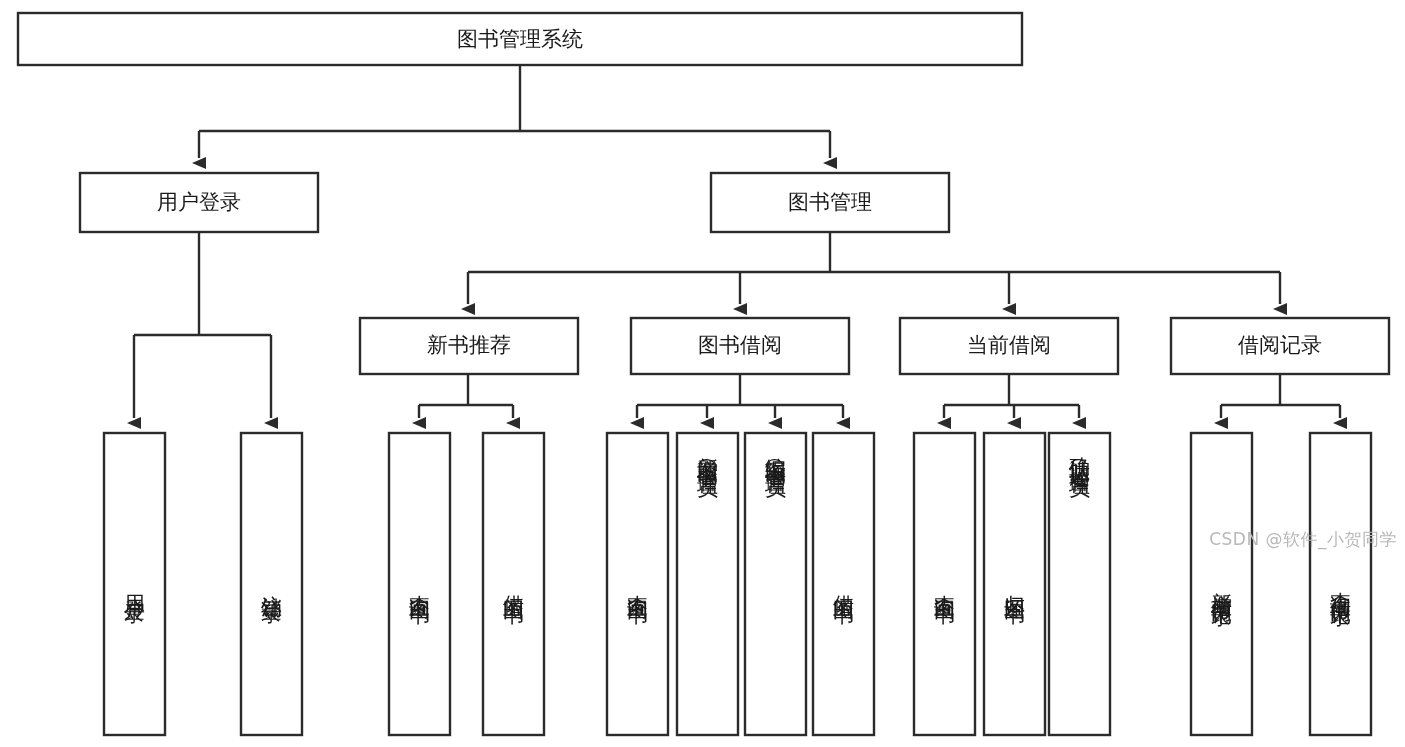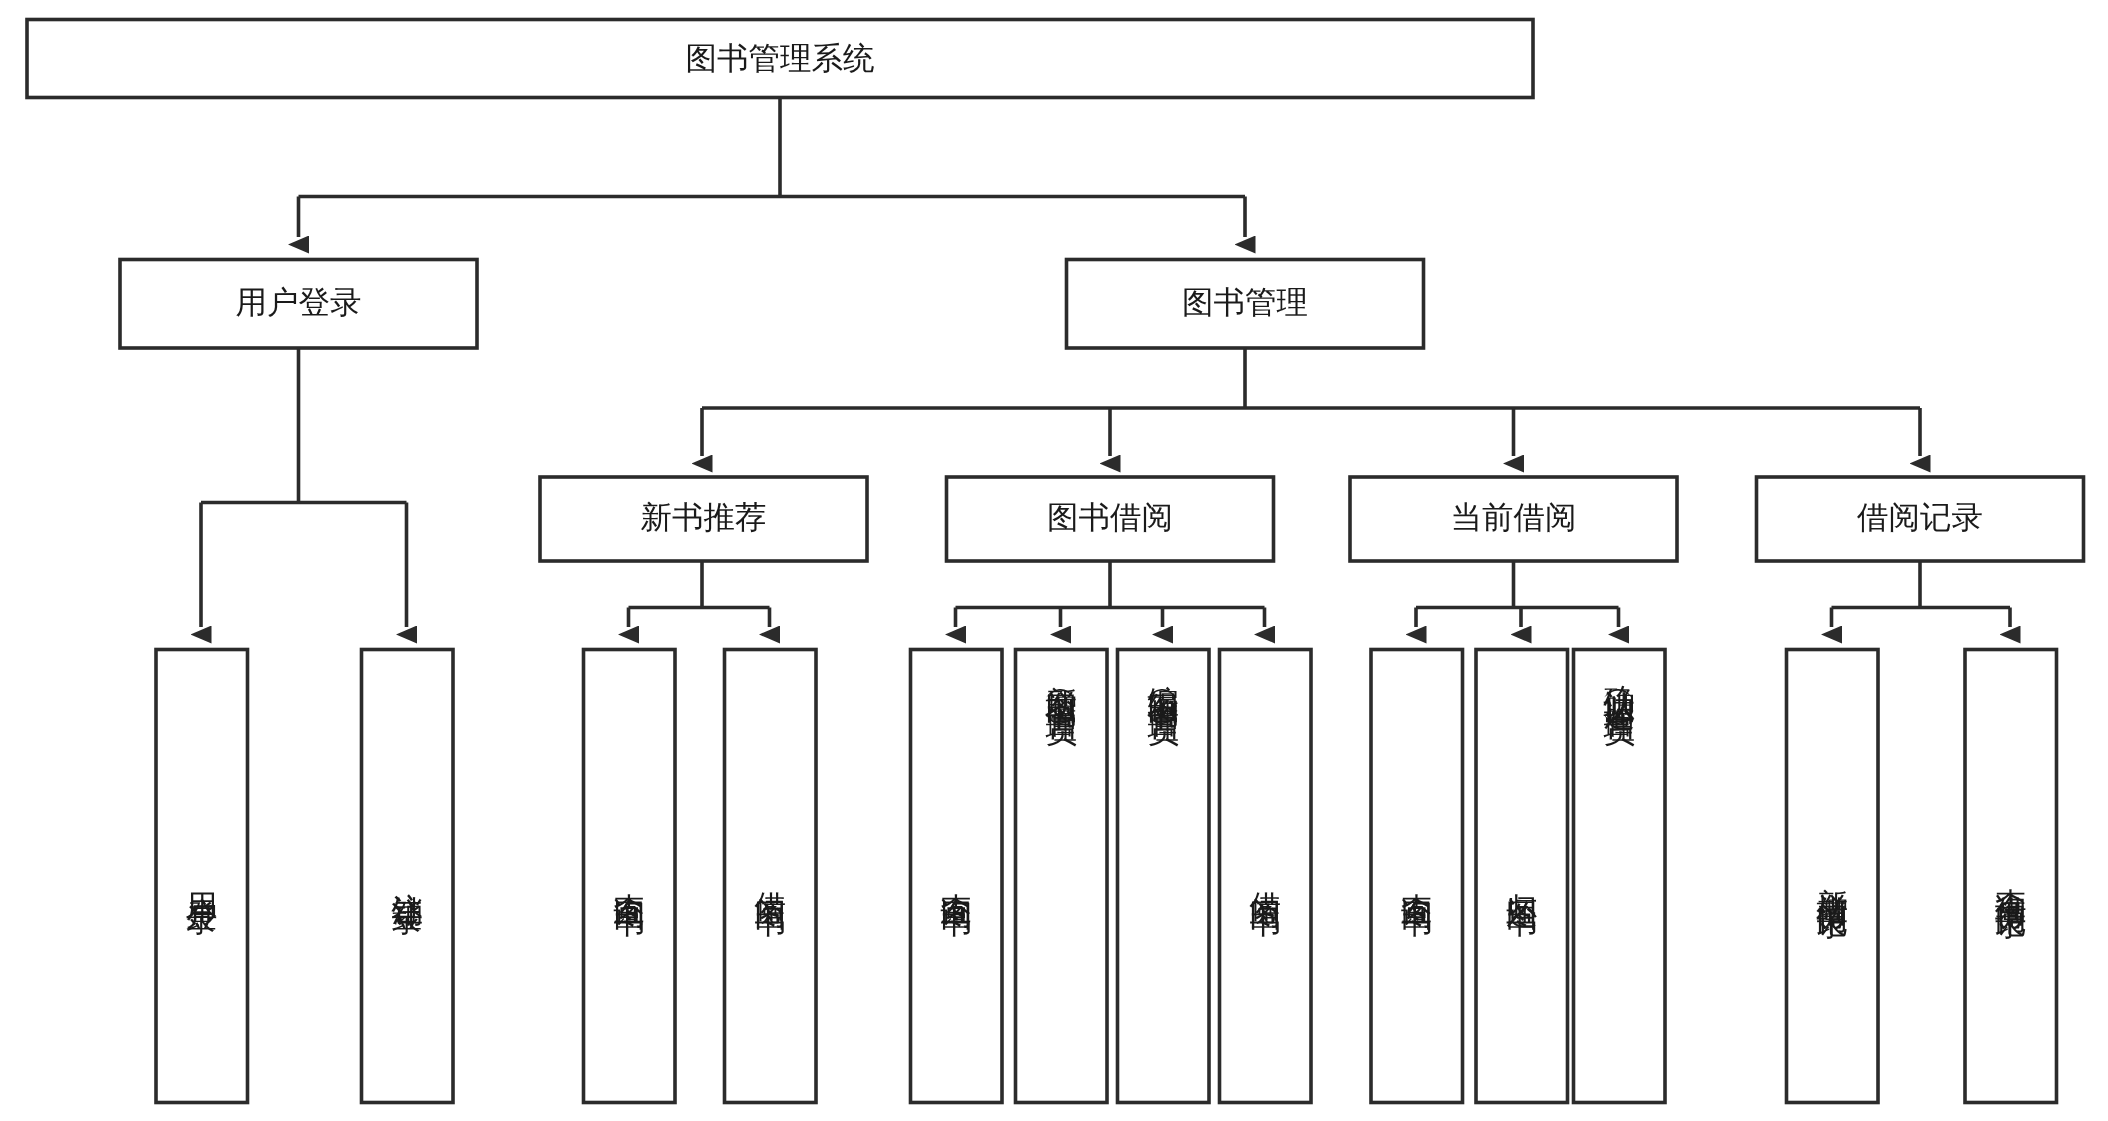--- a/index.html
+++ b/index.html
@@ -200,14 +200,15 @@
   <div class="leaf-label" style="left:745px; top:440px; width:61px; height:295px; justify-content:flex-start; display:flex; align-items:center;">编辑图书（管理员）</div>
   <div class="leaf-label" style="left:813px; top:433px; width:61px; height:302px; justify-content:center; display:flex; align-items:center;">借阅图书</div>
 
   <div class="leaf-label" style="left:914px; top:433px; width:61px; height:302px; justify-content:center; display:flex; align-items:center;">查询图书</div>
   <div class="leaf-label" style="left:984px; top:433px; width:61px; height:302px; justify-content:center; display:flex; align-items:center;">归还图书</div>
   <div class="leaf-label" style="left:1049px; top:440px; width:61px; height:295px; justify-content:flex-start; display:flex; align-items:center;">确认归还（管理员）</div>
 
   <div class="leaf-label" style="left:1191px; top:433px; width:61px; height:302px; justify-content:center; display:flex; align-items:center;">新增借阅记录</div>
   <div class="leaf-label" style="left:1310px; top:433px; width:61px; height:302px; justify-content:center; display:flex; align-items:center;">查询借阅记录</div>
 
+  <div class="watermark">CSDN @软件_小贺同学</div>
 
 </div>
 
 </body></html>

